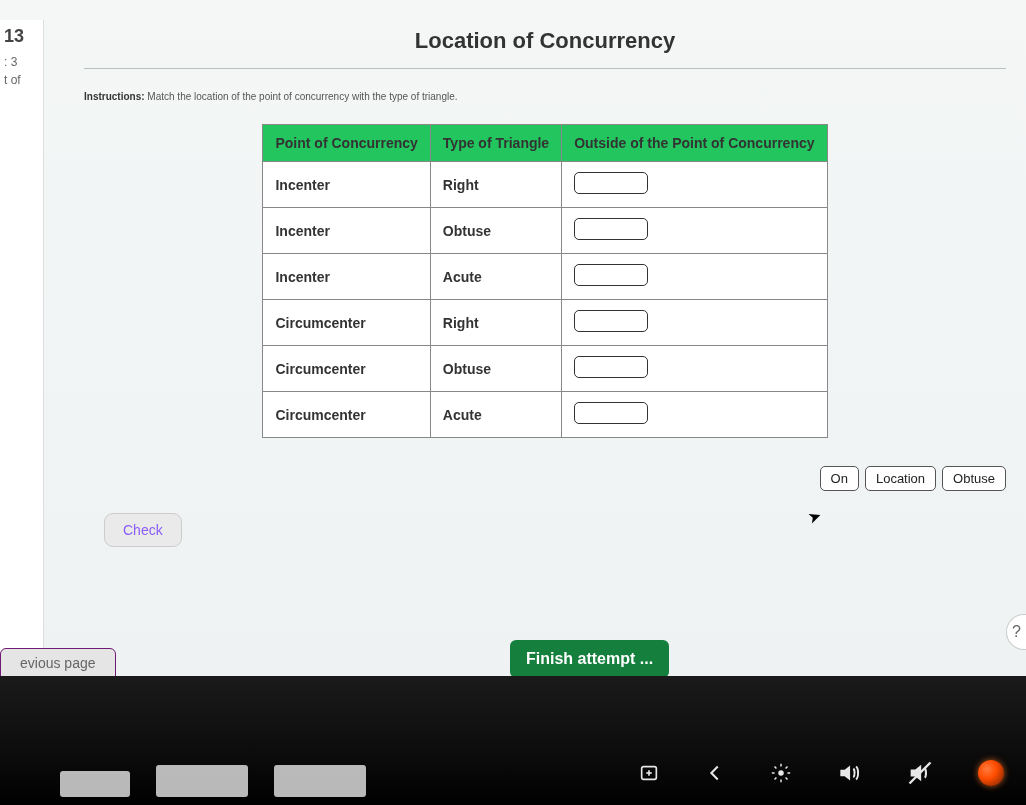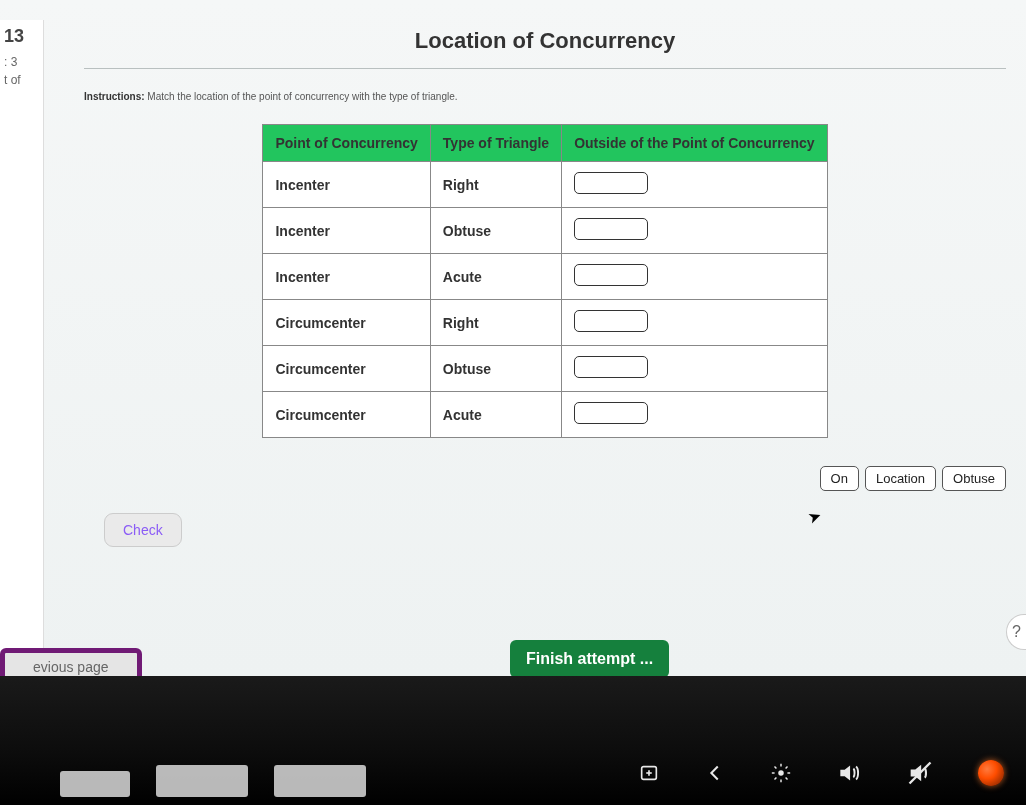--- a/index.html
+++ b/index.html
@@ -97,23 +97,23 @@
       border: 1px solid #ccc;
       border-radius: 9px;
       color: #8b5cf6;
       cursor: pointer;
     }
     .prev-page {
       position: absolute;
       left: 0;
       top: 648px;
       background: #e5e5e5;
-      border: 5px solid #701a75;
+      border: 1px solid #701a75;
       border-radius: 6px 6px 0 0;
-      padding: 6px 28px;
+      padding: 6px 19px;
       font-size: 14px;
       color: #666;
     }
     .finish-btn {
       position: absolute;
       left: 510px;
       top: 640px;
       background: #15803d;
       color: #fff;
       border: none;

